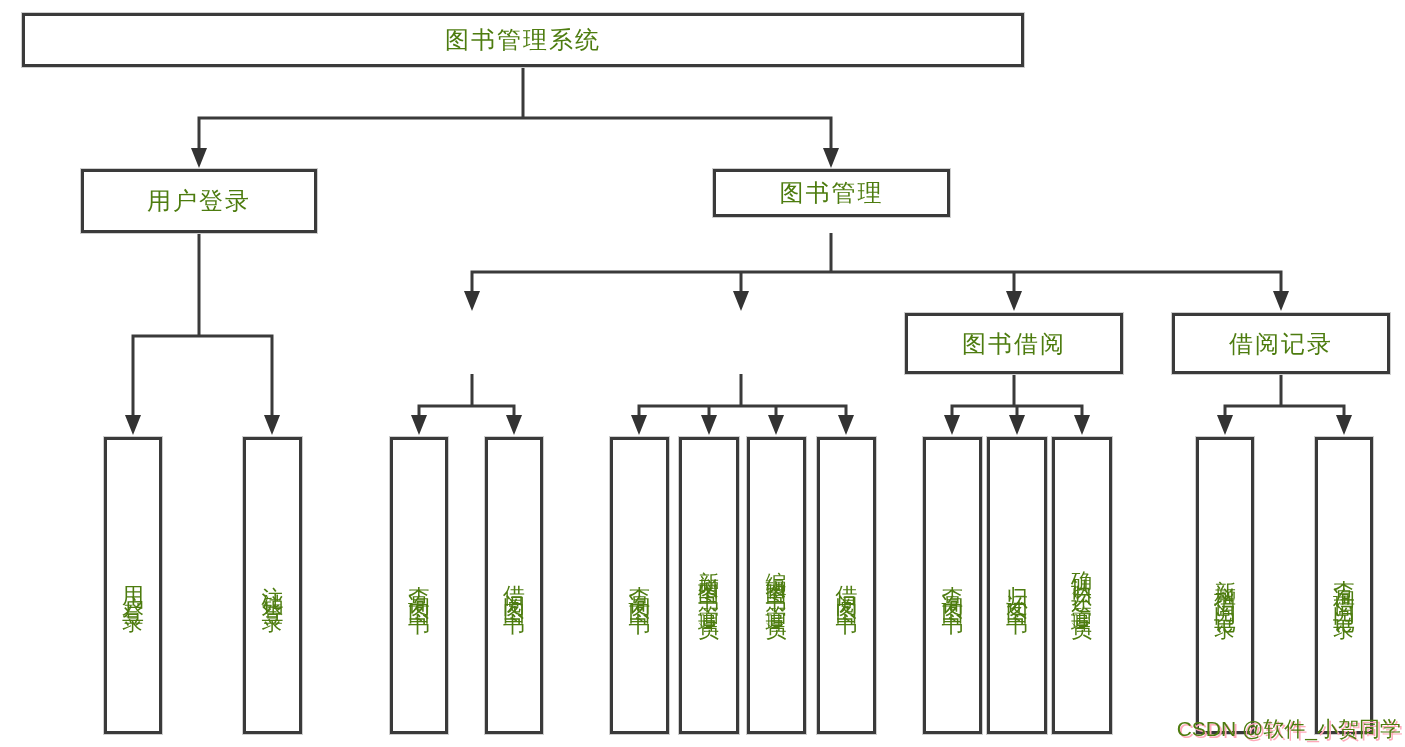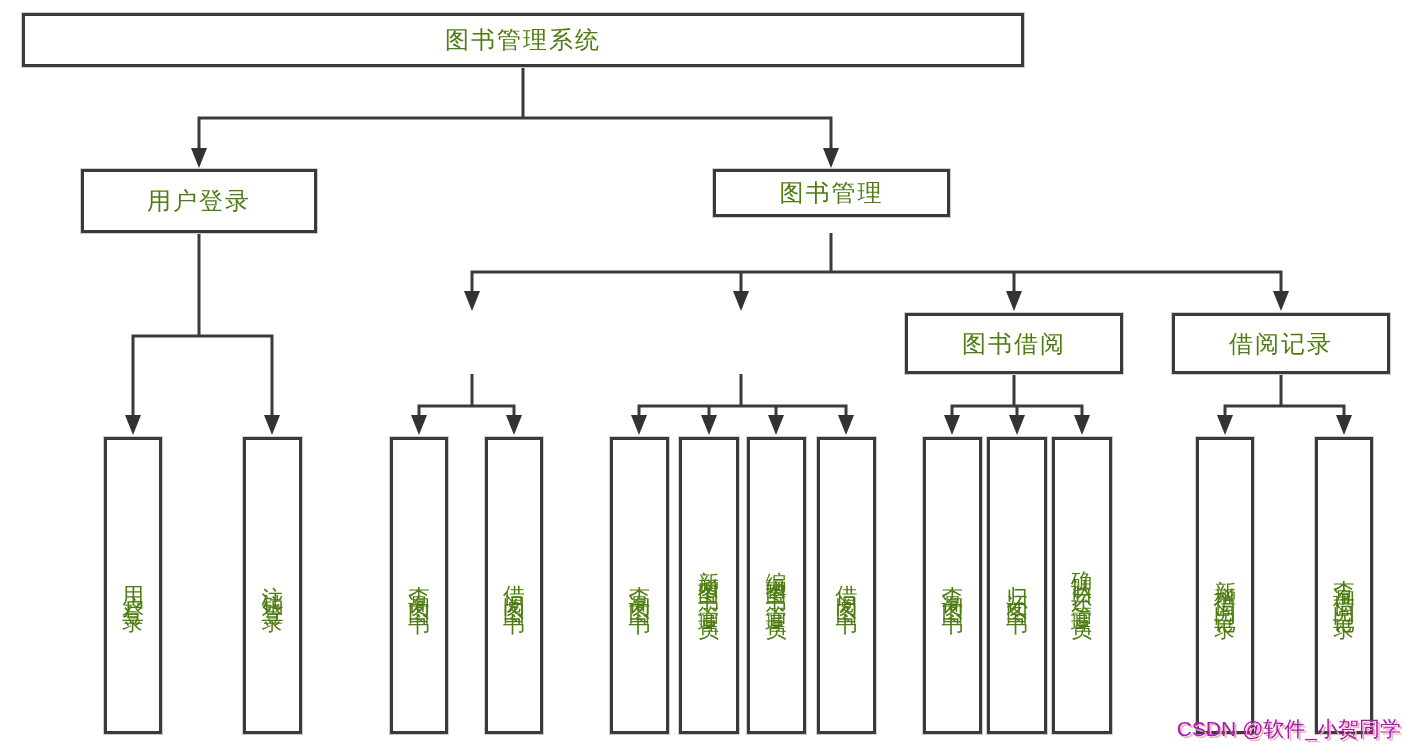--- a/index.html
+++ b/index.html
@@ -50,21 +50,21 @@
     letter-spacing: 9px;
     line-height: 1;
     text-align: center;
   }
 
   .watermark {
     position: absolute;
     right: 4px;
     bottom: 4px;
     font-size: 21px;
-    color: #a21caf;
+    color: #4d7c0f;
     text-shadow: 2px 2px 0 #ffa9ba;
     white-space: nowrap;
     z-index: 5;
   }
 </style>
 </head>
 <body>
 
 <div class="canvas">
 

